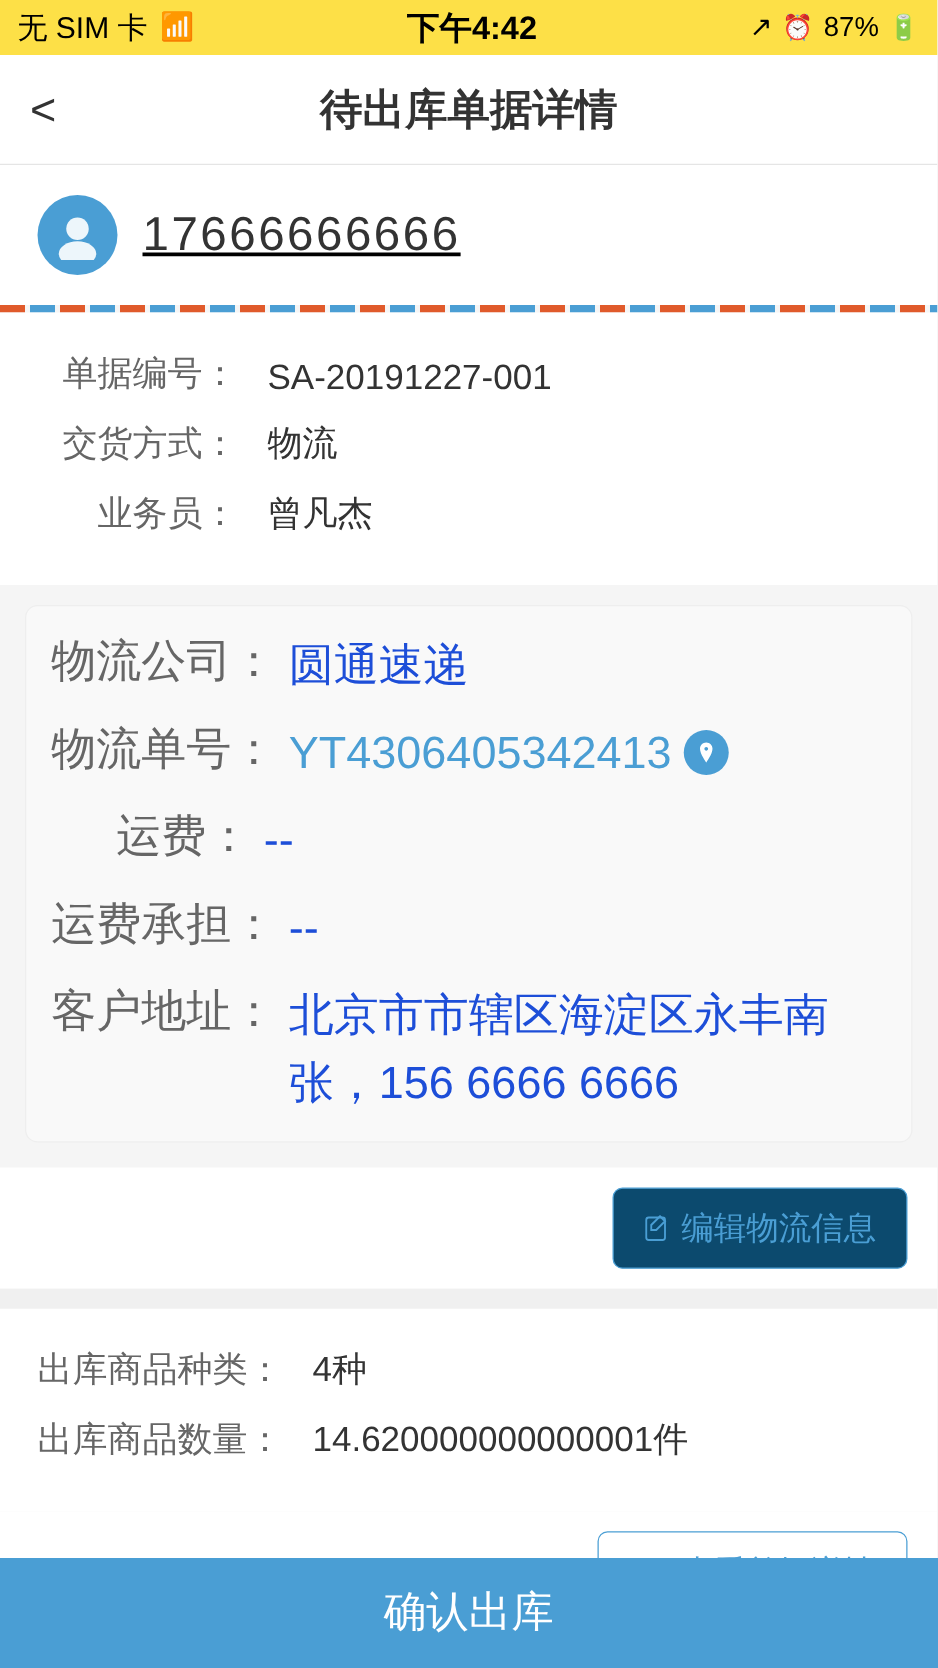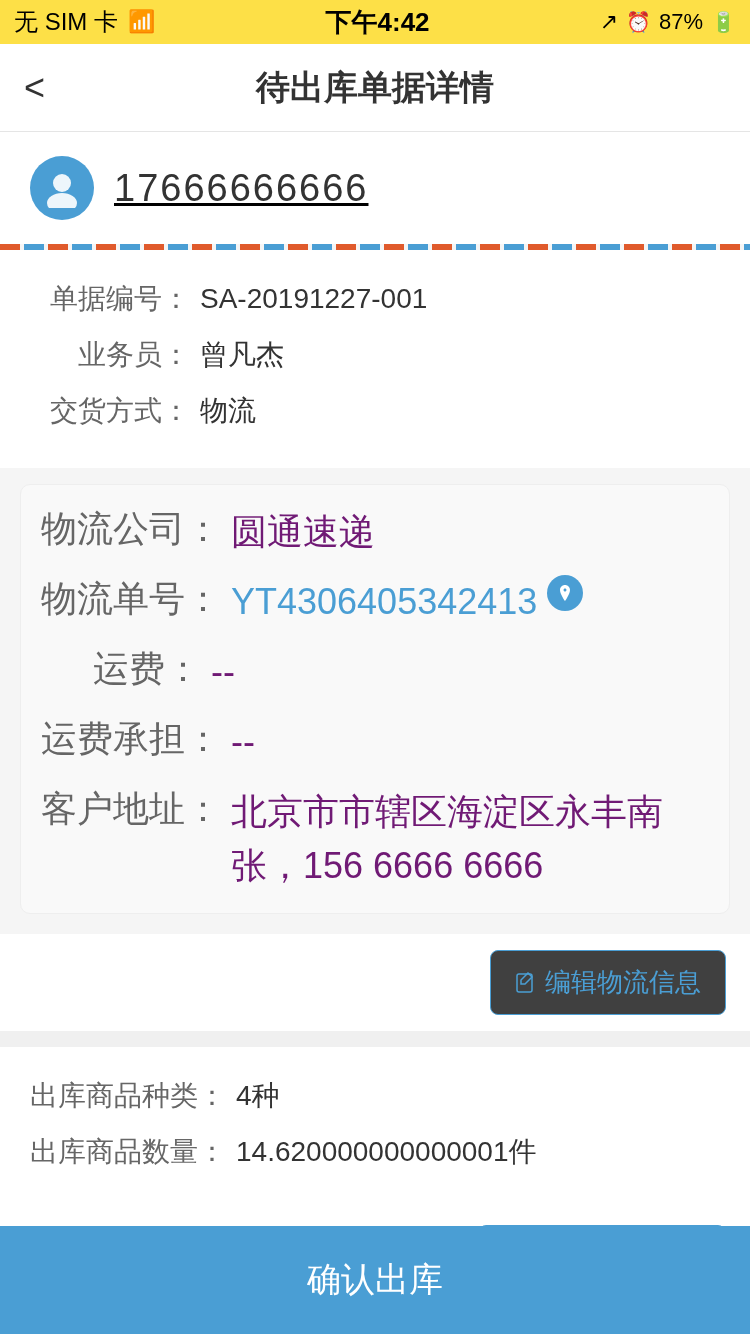--- a/index.html
+++ b/index.html
@@ -93,24 +93,25 @@
     }
 
     
     .info-section {
       background: #fff;
       padding: 30px 30px 20px 30px;
       margin-bottom: 16px;
     }
     .info-row {
       display: flex;
-      align-items: center;
+      align-items: flex-end;
       margin-bottom: 18px;
       font-size: 28px;
       color: #333;
+      gap: 14px;
     }
     .info-label {
       color: #666;
       min-width: 160px;
       text-align: right;
       flex-shrink: 0;
     }
     .info-value {
       color: #333;
       flex: 1;
@@ -132,28 +133,29 @@
       font-size: 36px;
     }
     .logistics-row:last-child { margin-bottom: 0; }
     .logistics-label {
       color: #666;
       min-width: 160px;
       text-align: right;
       flex-shrink: 0;
     }
     .logistics-value {
-      color: #701a75;
+      color: #1d4ed8;
       flex: 1;
       margin-left: 10px;
       line-height: 1.5;
     }
     .logistics-value.blue { color: #4a9ed4; }
     .tracking-row {
       display: flex;
+      align-items: center;
     }
     .location-icon {
       width: 36px;
       height: 36px;
       background: #4a9ed4;
       border-radius: 50%;
       display: inline-flex;
       align-items: center;
       justify-content: center;
       margin-left: 10px;
@@ -171,21 +173,21 @@
     .edit-button {
       border: 1px solid #4a9ed4;
       color: #4a9ed4;
       padding: 14px 24px;
       border-radius: 8px;
       font-size: 26px;
       display: flex;
       align-items: center;
       gap: 8px;
       cursor: pointer;
-      background: #404040;
+      background: #0c4a6e;
     }
 
     
     .gray-divider {
       height: 16px;
       background: #f0f0f0;
     }
 
     
     .product-section {
@@ -218,21 +220,21 @@
       min-height: 160px;
     }
 
     
     .confirm-bar {
       position: fixed;
       bottom: 0;
       left: 0;
       width: 750px;
       background: #4a9ed4;
-      height: 108px;
+      height: 88px;
       display: flex;
       align-items: center;
       justify-content: center;
       cursor: pointer;
     }
     .confirm-text {
       font-size: 34px;
       color: #fff;
       font-weight: 500;
     }
@@ -276,26 +278,26 @@
   </div>
 
   <div class="dashed-divider"></div>
 
   <div class="info-section">
     <div class="info-row">
       <span class="info-label">单据编号：</span>
       <span class="info-value">SA-20191227-001</span>
     </div>
     <div class="info-row">
+      <span class="info-label">交货方式：</span>
+      <span class="info-value">物流</span>
+    </div>
+    <div class="info-row">
       <span class="info-label">业务员：</span>
       <span class="info-value">曾凡杰</span>
-    </div>
-    <div class="info-row">
-      <span class="info-label">交货方式：</span>
-      <span class="info-value">物流</span>
     </div>
   </div>
 
   <div class="logistics-card">
     <div class="logistics-row">
       <span class="logistics-label">物流公司：</span>
       <span class="logistics-value">圆通速递</span>
     </div>
     <div class="logistics-row">
       <span class="logistics-label">物流单号：</span>

